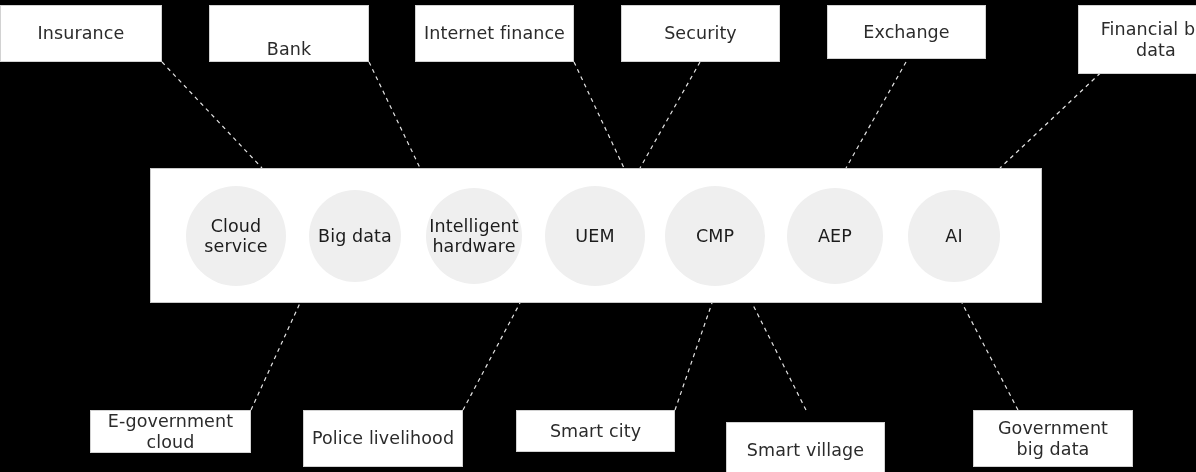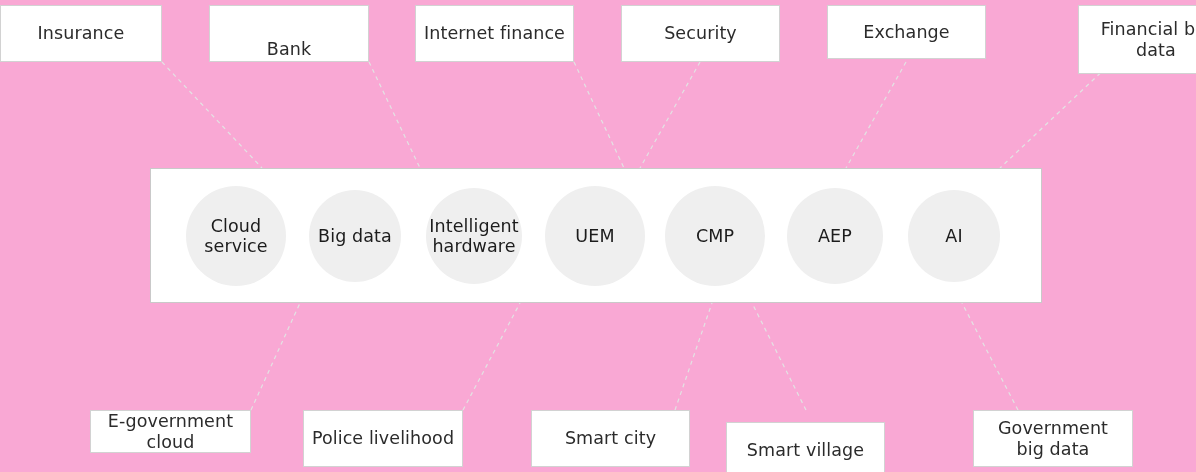--- a/index.html
+++ b/index.html
@@ -4,21 +4,21 @@
 <style>
   html, body {
     margin: 0;
     padding: 0;
     background: #ffffff;
   }
   #stage {
     position: relative;
     width: 1196px;
     height: 472px;
-    background: #f9a8d4;
+    background: #000000;
     font-family: "DejaVu Sans", "Liberation Sans", sans-serif;
     overflow: hidden;
     text-decoration: underline;
   }
   #connectors {
     position: absolute;
     left: 0;
     top: 0;
     width: 1196px;
     height: 472px;
@@ -139,21 +139,21 @@
     </div>
 
   <div id="bottom-row">
       <div class="node-box" style="left: 90px; top: 410px; width: 161px; height: 43px;">
         <span>E-government
 cloud</span>
       </div>
       <div class="node-box" style="left: 303px; top: 410px; width: 160px; height: 57px;">
         <span>Police livelihood</span>
       </div>
-      <div class="node-box" style="left: 516px; top: 410px; width: 159px; height: 57px; margin-left: 15px;">
+      <div class="node-box" style="left: 516px; top: 410px; width: 159px; height: 42px;">
         <span>Smart city</span>
       </div>
       <div class="node-box" style="left: 726px; top: 410px; width: 159px; height: 57px; margin-top: 12px;">
         <span>Smart village</span>
       </div>
       <div class="node-box" style="left: 938px; top: 410px; width: 160px; height: 57px; margin-left: 35px;">
         <span>Government
 big data</span>
       </div>
     </div>

